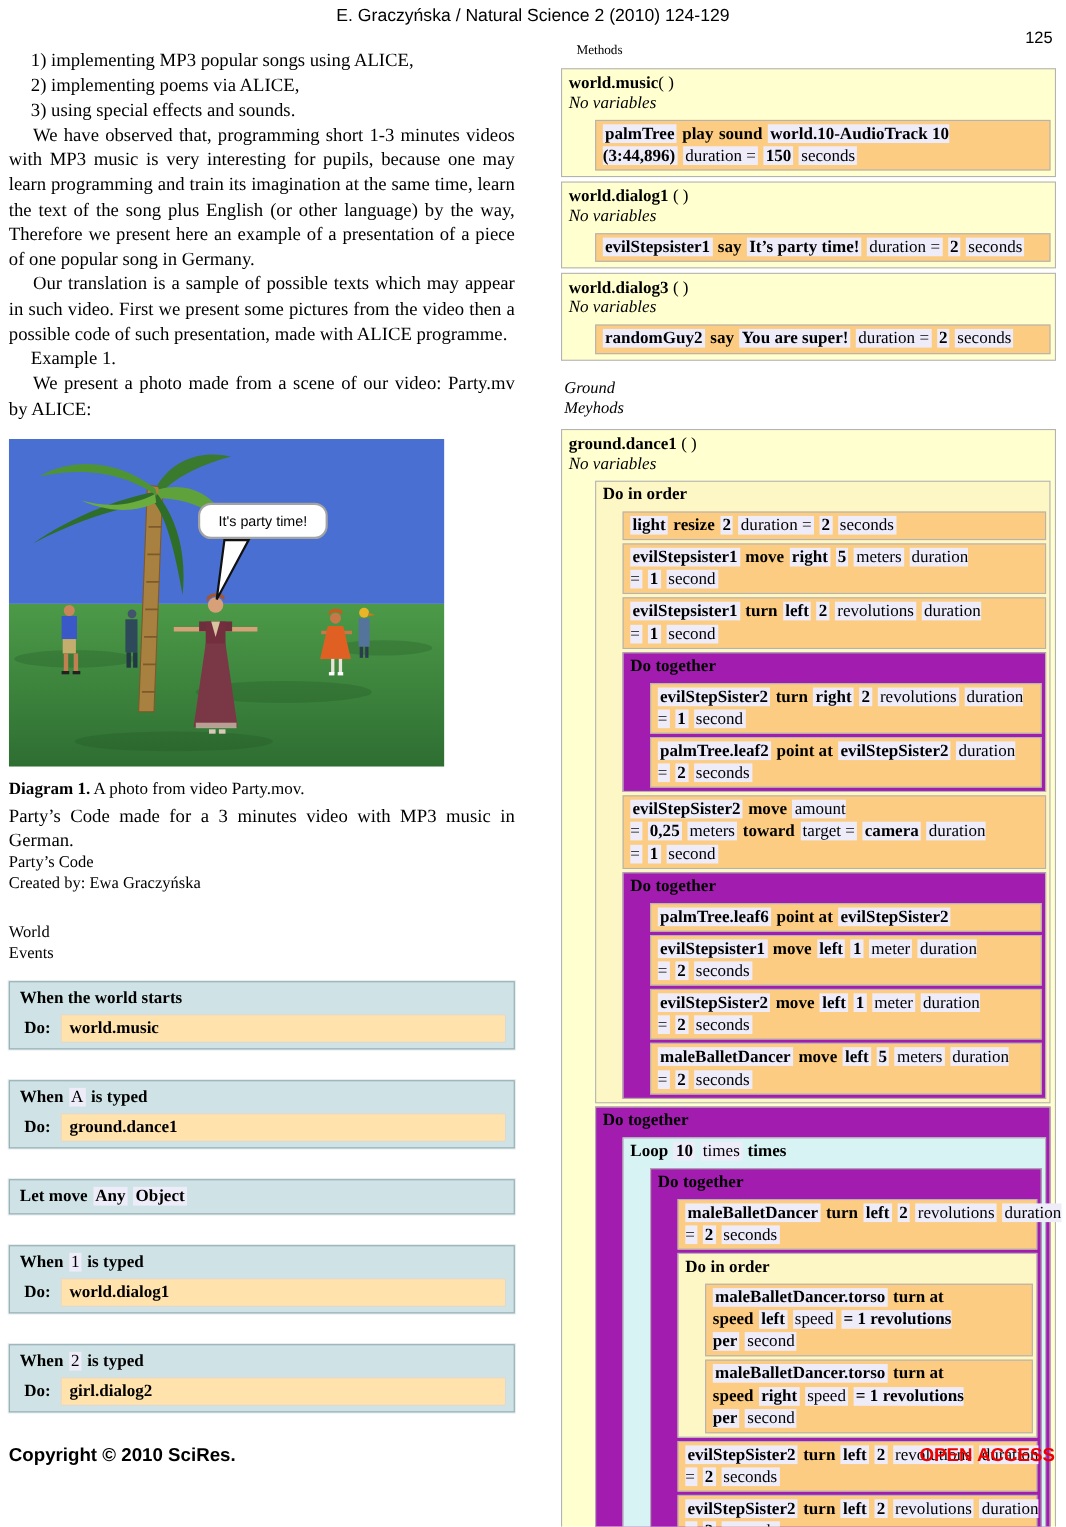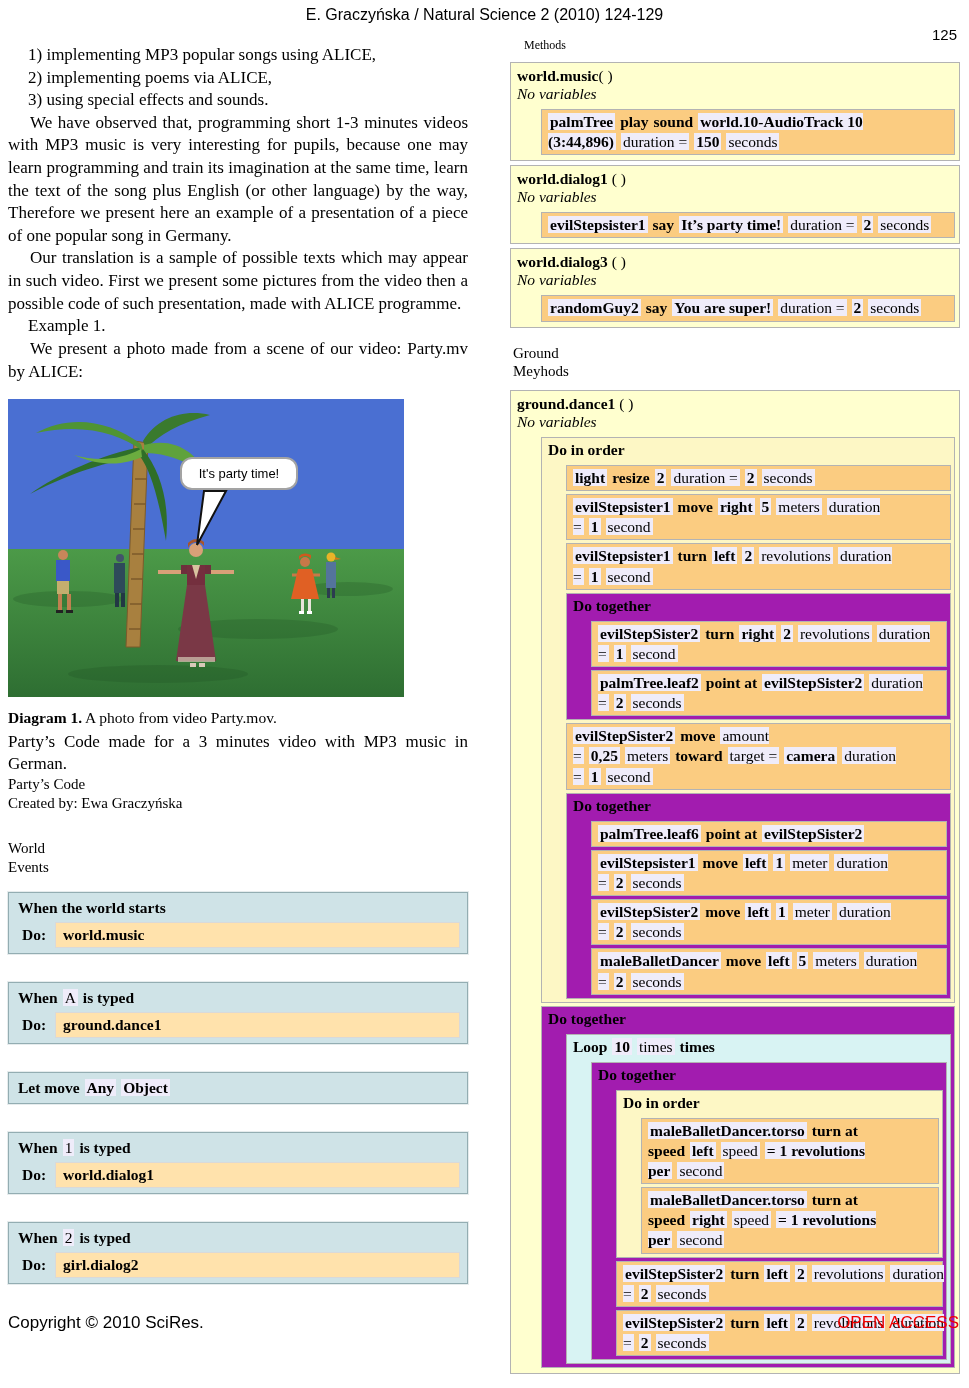--- a/index.html
+++ b/index.html
@@ -3,21 +3,21 @@
 <meta charset="utf-8">
 <style>
   html,body{margin:0;padding:0;background:#ffffff;}
   #page{position:relative;width:969px;height:1388px;background:#ffffff;overflow:hidden;
         font-family:"Liberation Serif",serif;color:#000;}
   
   .hdr{position:absolute;top:6px;left:0;width:100%;text-align:center;
        font-family:"Liberation Sans",sans-serif;font-size:16px;}
   .pagenum{position:absolute;top:6px;right:12px;font-family:"Liberation Sans",sans-serif;font-size:15px;margin-top:20px;}
   .footer{position:absolute;top:1313px;left:8px;right:10px;
-          font-family:"Liberation Sans",sans-serif;font-weight:normal;font-size:17px;}
+          font-family:"Liberation Sans",sans-serif;font-weight:bold;font-size:17px;}
   .footer .oa{float:right;color:#ee0000;}
   
   .col-l{position:absolute;left:8px;top:44px;width:460px;}
   .col-r{position:absolute;left:510px;top:38px;width:450px;}
   
   .pline{font-size:17px;line-height:1.33;padding-left:20px;}
   p.body{margin:0;font-size:17px;line-height:1.33;text-align:justify;text-indent:22px;}
   
   .figure{position:relative;width:396px;height:298px;margin:16px 0 12px 0;}
   .figure svg{display:block;}
@@ -31,21 +31,21 @@
   
   .evt{background:#cfe3e7;border:1px solid #93adb2;box-shadow:0 0 0 1px #e6eced;
        margin-bottom:28px;padding:3px 3px 4px 3px;}
   .evt-title{font-size:15.5px;padding:3px 4px 2px 6px;}
   .evt-do{display:flex;align-items:center;margin:3px 4px 1px 10px;}
   .do-label{font-weight:bold;font-size:15.5px;margin-right:9px;}
   .do-tile{flex:1;background:#ffe2ac;border:1px solid #d9d9d9;font-weight:bold;
            font-size:15.5px;padding:3px 7px;}
   
   .sec-label{font-size:12px;line-height:1.25;margin:0 0 9px 14px;}
-  .sec-label2{font-size:15px;line-height:1.25;margin:16px 0 9px 3px;}
+  .sec-label2{font-size:15px;line-height:1.25;margin:16px 0 9px 3px;font-style:italic;}
   .method{background:#ffffcf;border:1px solid #b3b3b3;margin-bottom:4px;padding:2px;}
   .m-title{font-size:15.5px;padding:2px 4px 0 4px;}
   .m-name{font-weight:bold;}
   .m-vars{font-style:italic;font-size:15.5px;padding:0 4px 3px 4px;}
   .m-body > div{margin:3px 2px 3px 28px;}
   .stmt{background:#fbcc81;border:1px solid #b3b3b3;padding:2px 6px;
         font-size:15.5px;line-height:1.3;}
   .ablock{border:1px solid #b3b3b3;}
   .ablock-h{font-size:15.5px;padding:3px 6px;}
   .ablock-b > div{margin:3px 3px 3px 24px;}
@@ -259,20 +259,21 @@
             </div>
             <div class="ablock k-together">
               <div class="ablock-h"><span class="seg seg-v">Do together</span></div>
               <div class="ablock-b">
                 <div class="ablock k-loop">
                   <div class="ablock-h"><span class="seg seg-v">Loop</span><span class="seg seg-b">10</span><span class="seg seg-r">times</span><span class="seg seg-v">times</span></div>
                   <div class="ablock-b">
                     <div class="ablock k-together">
                       <div class="ablock-h"><span class="seg seg-v">Do together</span></div>
                       <div class="ablock-b">
+                        <div class="stmt"><span class="seg seg-b">maleBalletDancer</span><span class="seg seg-v">turn</span><span class="seg seg-b">left</span><span class="seg seg-b">2</span><span class="seg seg-r">revolutions</span><span class="seg seg-r">duration =</span><span class="seg seg-b">2</span><span class="seg seg-r">seconds</span></div>
                         <div class="ablock k-order">
                           <div class="ablock-h"><span class="seg seg-v">Do in order</span></div>
                           <div class="ablock-b">
                             <div class="stmt"><span class="seg seg-b">maleBalletDancer.torso</span><span class="seg seg-v">turn at speed</span><span class="seg seg-b">left</span><span class="seg seg-r">speed</span><span class="seg seg-b">= 1 revolutions per</span><span class="seg seg-r">second</span></div>
                             <div class="stmt"><span class="seg seg-b">maleBalletDancer.torso</span><span class="seg seg-v">turn at speed</span><span class="seg seg-b">right</span><span class="seg seg-r">speed</span><span class="seg seg-b">= 1 revolutions per</span><span class="seg seg-r">second</span></div>
                           </div>
                         </div>
                         <div class="stmt"><span class="seg seg-b">evilStepSister2</span><span class="seg seg-v">turn</span><span class="seg seg-b">left</span><span class="seg seg-b">2</span><span class="seg seg-r">revolutions</span><span class="seg seg-r">duration =</span><span class="seg seg-b">2</span><span class="seg seg-r">seconds</span></div>
                         <div class="stmt"><span class="seg seg-b">evilStepSister2</span><span class="seg seg-v">turn</span><span class="seg seg-b">left</span><span class="seg seg-b">2</span><span class="seg seg-r">revolutions</span><span class="seg seg-r">duration =</span><span class="seg seg-b">2</span><span class="seg seg-r">seconds</span></div>
                       </div>

